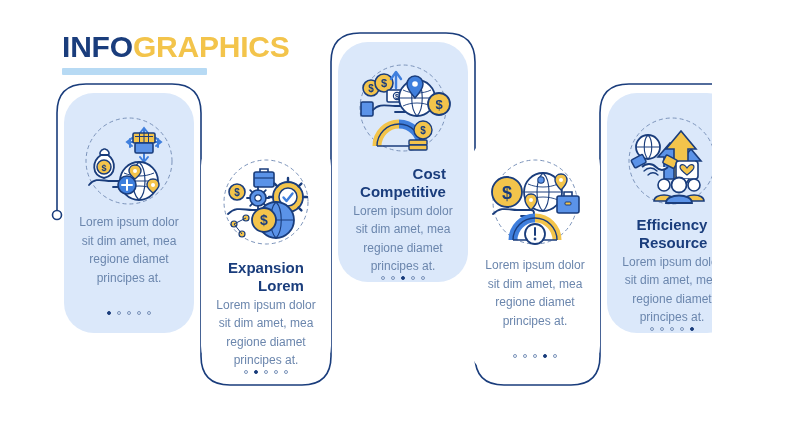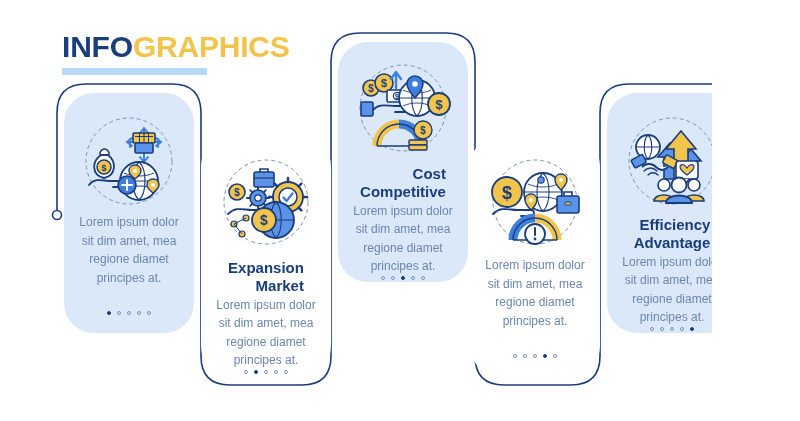--- a/index.html
+++ b/index.html
@@ -232,21 +232,21 @@
         <text x="50" y="73" font-size="14" font-weight="bold" fill="#1a3d7c" text-anchor="middle" font-family="Liberation Sans, sans-serif">$</text>
 
         <g fill="#f3c44b" stroke="#1a3d7c" stroke-width="1.2">
           <circle cx="20" cy="72" r="3"></circle>
             <circle cx="28" cy="82" r="3"></circle>
             <circle cx="32" cy="66" r="3"></circle>
         </g>
         <path d="M20,72 L32,66 M20,72 L28,82" stroke="#1a3d7c" stroke-width="1" fill="none"></path>
       </svg>
     </div>
-    <div class="card-title"><span>Expansion</span><br><span>Market</span></div>
+    <div class="card-title"><span>Expansion</span><br><span>Lorem</span></div>
     <div class="card-desc">Lorem ipsum dolor sit dim amet, mea regione diamet principes at.</div>
     <div class="dots">
       <span class="dot"></span>
       <span class="dot on"></span>
       <span class="dot"></span>
       <span class="dot"></span>
       <span class="dot"></span>
     </div>
   </div>
 
@@ -371,21 +371,21 @@
         <path d="M67,66 C63,63 60,60 60,58 C60,56 62,55 64,56 C65,56.5 66,57.5 67,59 C68,57.5 69,56.5 70,56 C72,55 74,56 74,58 C74,60 71,63 67,66 Z" fill="#f3c44b" stroke="#1a3d7c" stroke-width="1.2"></path>
 
         <circle cx="44" cy="76" r="6" fill="#ffffff" stroke="#1a3d7c" stroke-width="1.6"></circle>
         <path d="M34,92 C34,84 54,84 54,92 Z" fill="#f3c44b" stroke="#1a3d7c" stroke-width="1.6"></path>
         <circle cx="74" cy="76" r="6" fill="#ffffff" stroke="#1a3d7c" stroke-width="1.6"></circle>
         <path d="M64,92 C64,84 84,84 84,92 Z" fill="#f3c44b" stroke="#1a3d7c" stroke-width="1.6"></path>
         <circle cx="59" cy="76" r="7.5" fill="#ffffff" stroke="#1a3d7c" stroke-width="1.8"></circle>
         <path d="M46,94 C46,84 72,84 72,94 Z" fill="#5b93e8" stroke="#1a3d7c" stroke-width="1.8"></path>
       </svg>
     </div>
-    <div class="card-title"><span>Efficiency</span><br><span>Advantage</span></div>
+    <div class="card-title"><span>Efficiency</span><br><span>Resource</span></div>
     <div class="card-desc">Lorem ipsum dolor sit dim amet, mea regione diamet principes at.</div>
     <div class="dots">
       <span class="dot"></span>
       <span class="dot"></span>
       <span class="dot"></span>
       <span class="dot"></span>
       <span class="dot on"></span>
     </div>
   </div>
 

